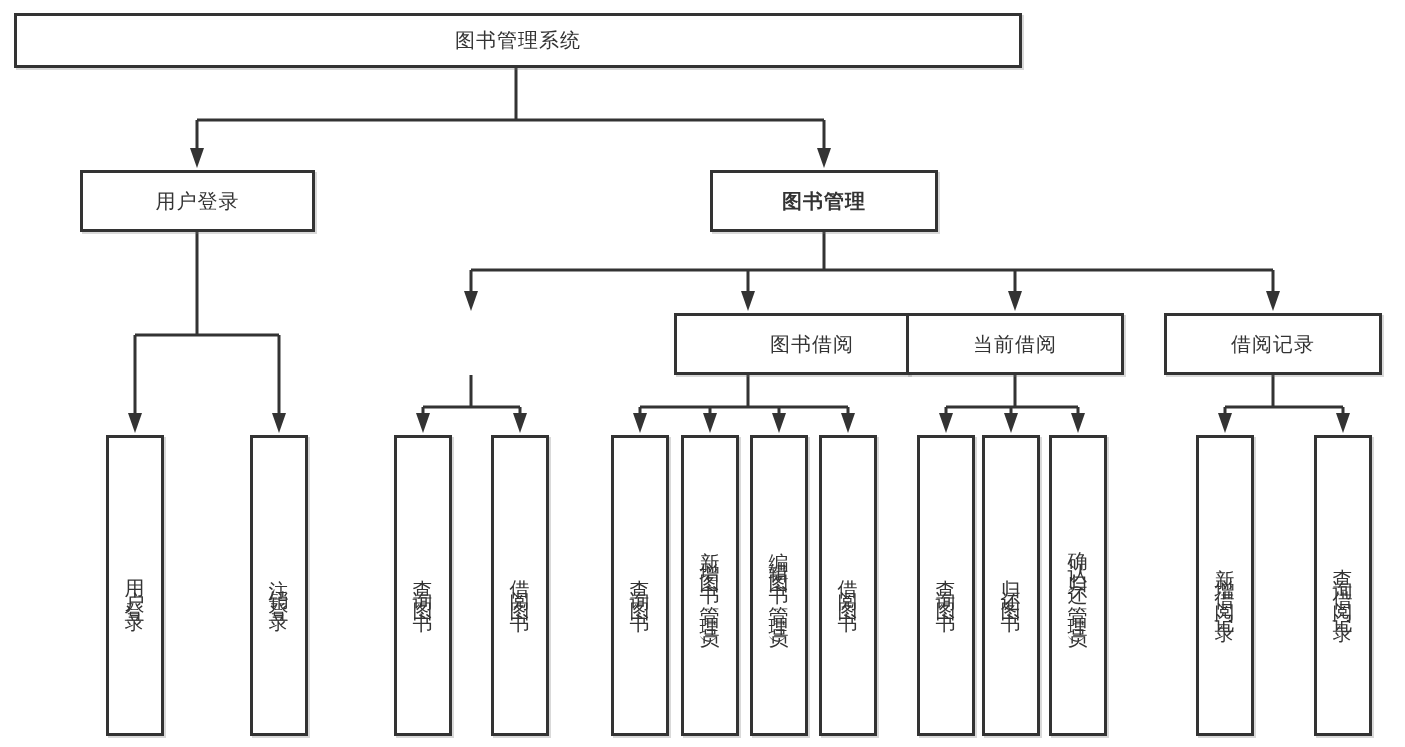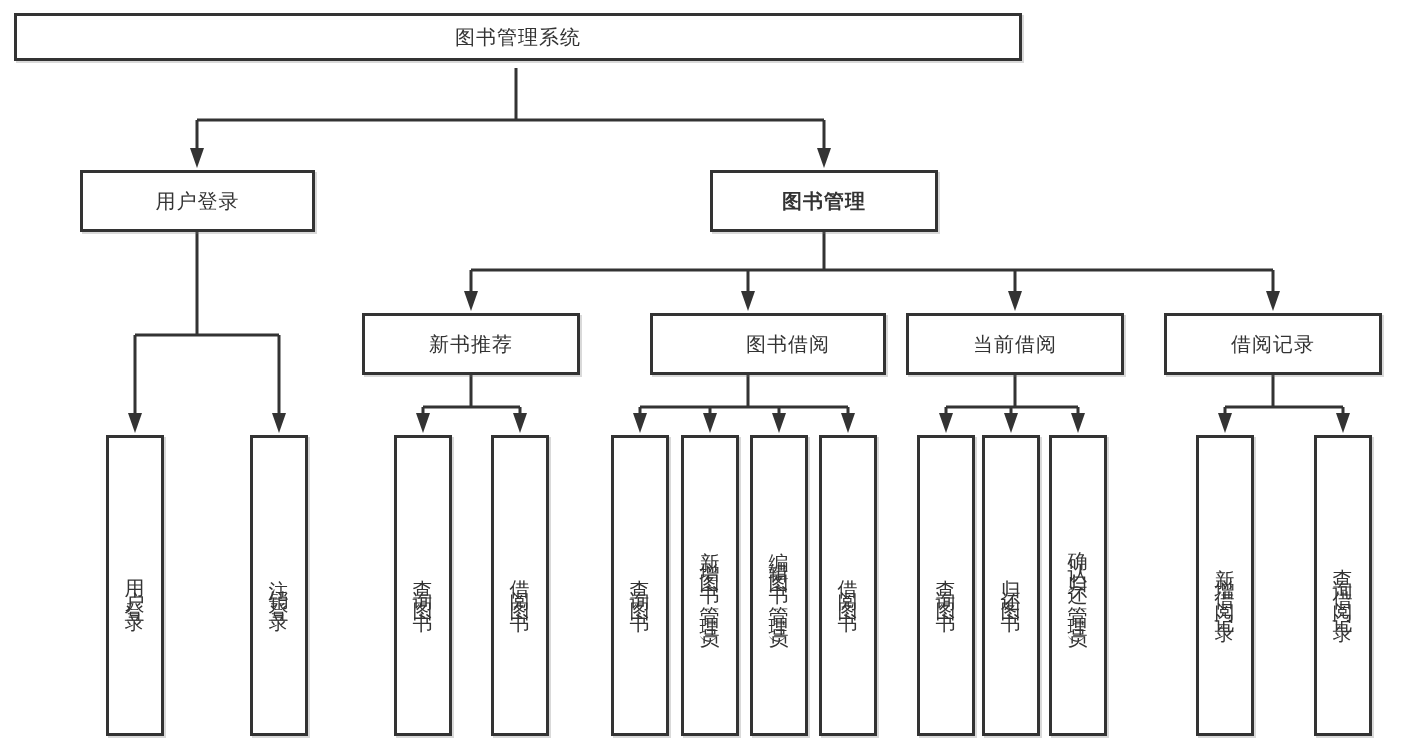--- a/index.html
+++ b/index.html
@@ -39,27 +39,27 @@
   }
   .node.v .lbl {
     writing-mode: vertical-lr;
     text-orientation: mixed;
     font-size: 20px;
     line-height: 1;
     letter-spacing: 11px;
     white-space: nowrap;
   }
   
-  .root-box   { left: 14px;   top: 13px;  width: 1008px; height: 48px; }
+  .root-box   { left: 14px;   top: 13px;  width: 1008px; height: 55px; }
   
   .n-userlogin{ left: 80px;   top: 170px; width: 235px;  height: 62px; }
   .n-bookmgmt { left: 710px;  top: 170px; width: 228px;  height: 62px; font-weight: bold; }
   
   .n-newbook  { left: 362px;  top: 313px; width: 218px;  height: 62px; }
-  .n-borrow   { left: 650px;  top: 313px; width: 236px;  height: 62px; padding-left: 40px; }
+  .n-borrow   { left: 674px;  top: 313px; width: 236px;  height: 62px; padding-left: 40px; }
   .n-current  { left: 906px;  top: 313px; width: 218px;  height: 62px; }
   .n-records  { left: 1164px; top: 313px; width: 218px;  height: 62px; }
   
   .leaf { top: 435px; width: 58px; height: 301px; }
   .lf-ul1 { left: 106px; }
   .lf-ul2 { left: 250px; }
   .lf-nb1 { left: 394px; }
   .lf-nb2 { left: 491px; }
   .lf-br1 { left: 611px; }
   .lf-br2 { left: 681px; }
@@ -133,23 +133,20 @@
     <span class="lbl">图书管理系统</span>
   </div>
 
   <div class="node h n-userlogin">
     <span class="lbl">用户登录</span>
   </div>
   <div class="node h n-bookmgmt">
     <span class="lbl">图书管理</span>
   </div>
 
-  <div class="node h n-newbook">
-    <span class="lbl">新书推荐</span>
-  </div>
   <div class="node h n-borrow">
     <span class="lbl">图书借阅</span>
   </div>
   <div class="node h n-records">
     <span class="lbl">借阅记录</span>
   </div>
   <div class="node h n-current">
     <span class="lbl">当前借阅</span>
   </div>
 

